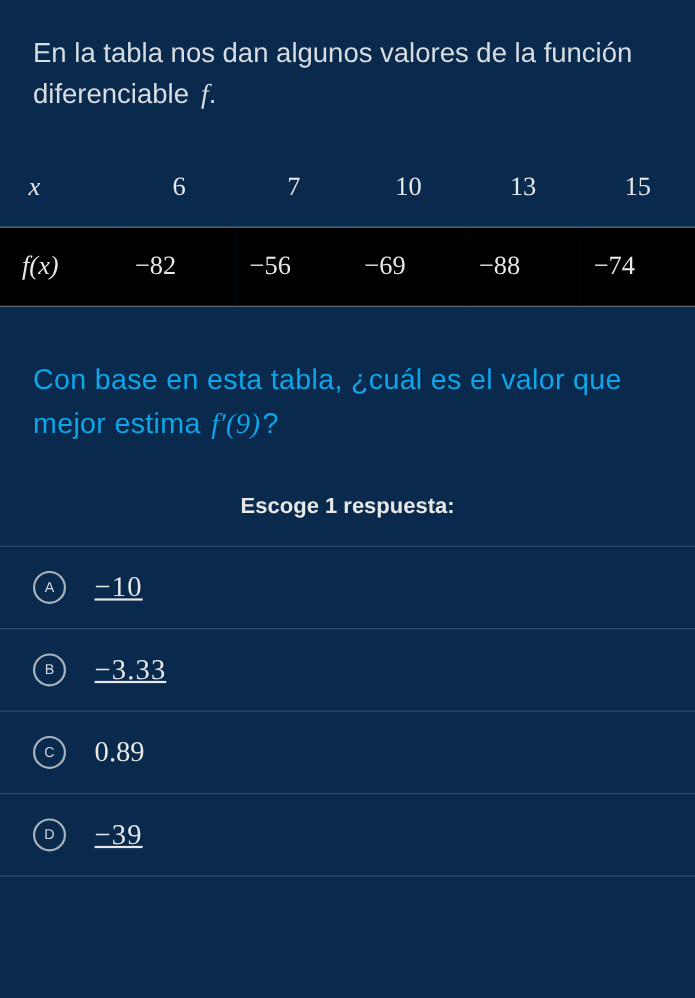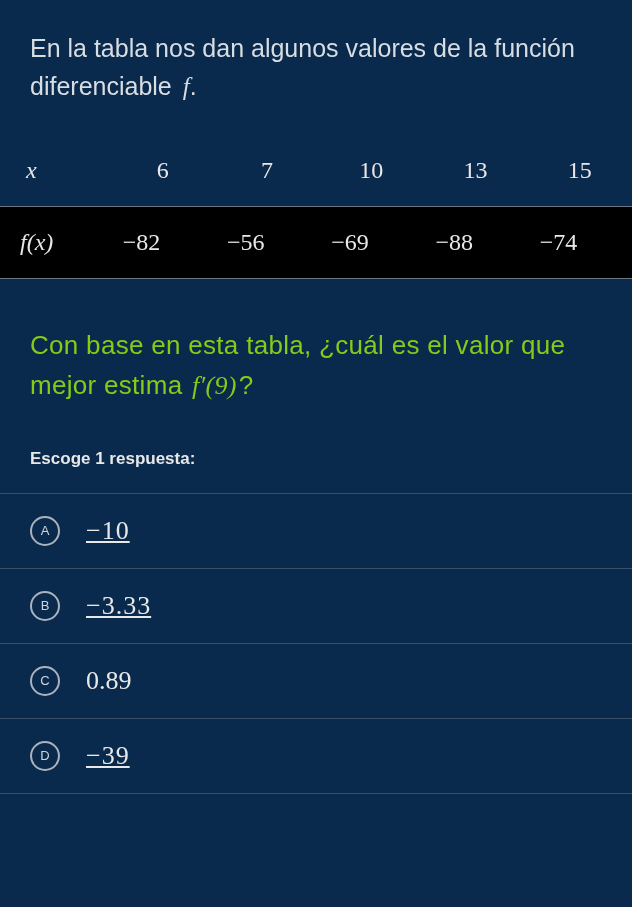--- a/index.html
+++ b/index.html
@@ -49,31 +49,32 @@
     text-align:left;
     padding-left:20px;
     font-style:italic;
     font-family:"Times New Roman", serif;
     margin-top:40px;
   }
   .question {
     font-size:26px;
     line-height:1.55;
     padding:46px 30px 0 30px;
-    color:#84cc16;
+    color:#0ea5e9;
     font-family:-apple-system, BlinkMacSystemFont, "Segoe UI", sans-serif;
     letter-spacing:0.3px;
   }
   .question .math { font-family:"Times New Roman", serif; font-style:italic; padding:0 2px; }
   .prompt {
-    font-size:17px;
+    font-size:20px;
     font-weight:600;
     padding:42px 30px 24px 30px;
     color:#e8e8e8;
     font-family:-apple-system, BlinkMacSystemFont, "Segoe UI", sans-serif;
+    text-align:center;
   }
   .choices { }
   .choice {
     display:flex;
     align-items:center;
     padding:22px 30px;
     border-top:1px solid #3a4f66;
     font-size:26px;
     cursor:pointer;
   }

